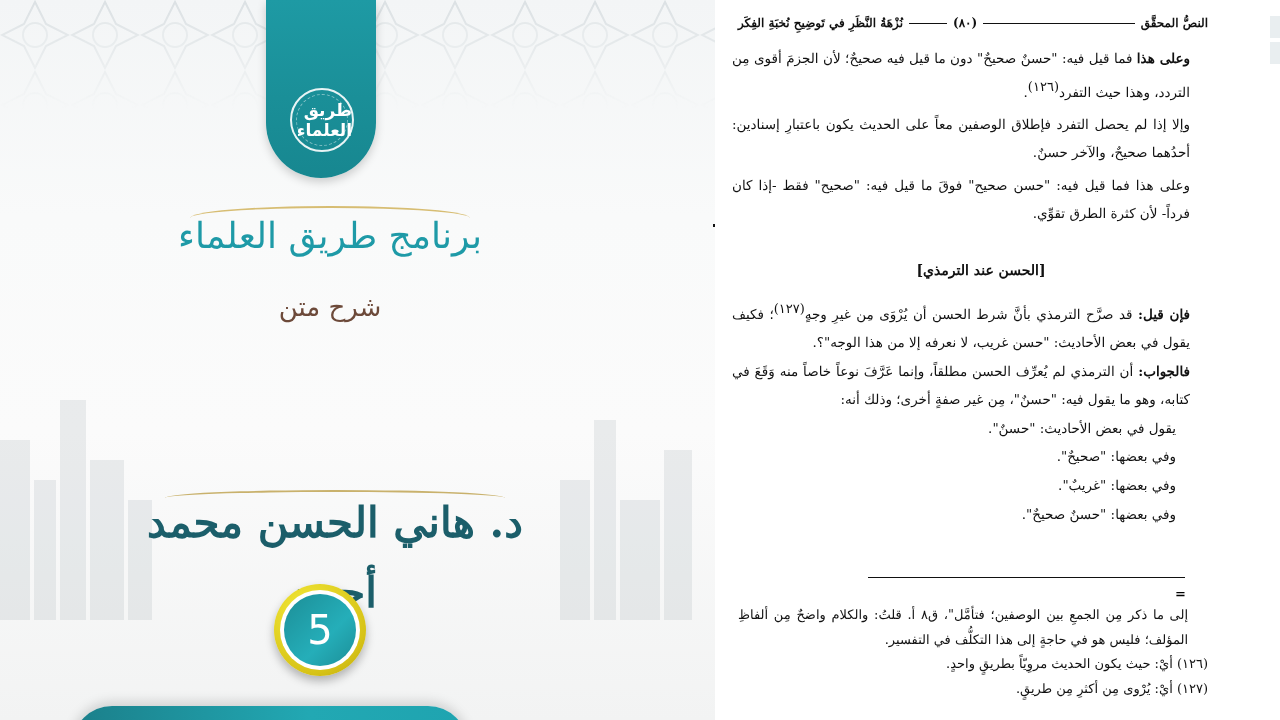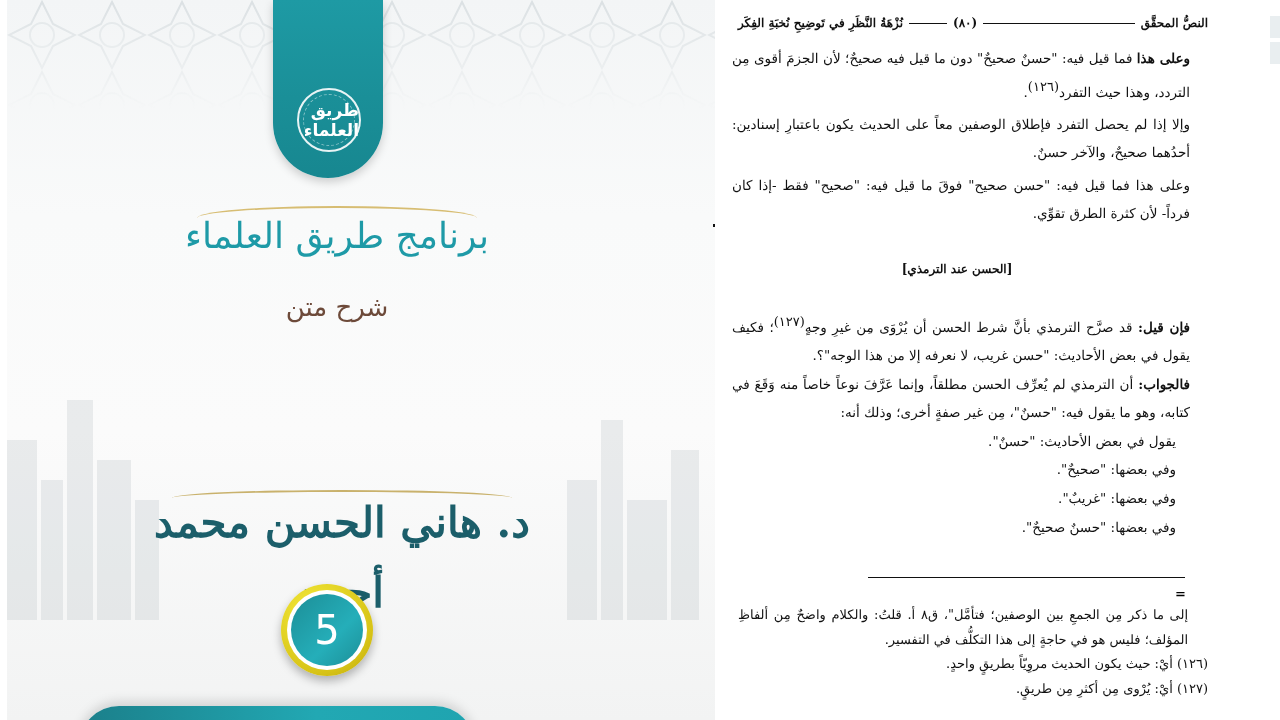--- a/index.html
+++ b/index.html
@@ -1,21 +1,21 @@
 <!DOCTYPE html>
 <html><head>
 <meta charset="utf-8">
 <style>
   * { box-sizing: border-box; margin: 0; padding: 0; }
   html, body { width: 1280px; height: 720px; overflow: hidden; background: #ffffff; }
   body { position: relative; font-family: "DejaVu Serif", serif; }
 
   
   .left-panel {
-    position: absolute; left: 7px; top: 0; width: 715px; height: 720px;
+    position: absolute; left: 0; top: 0; width: 715px; height: 720px;
     background: linear-gradient(180deg, #f3f5f6 0%, #f9fafa 30%, #fbfbfb 60%, #f2f3f3 100%);
     overflow: hidden;
   }
   .pattern {
     position: absolute; left: 0; top: 0; width: 715px; height: 110px; opacity: .55;
   }
   .skyline {
     position: absolute; left: 0; top: 360px; width: 715px; height: 260px; opacity: .18;
   }
   .ribbon {
@@ -111,22 +111,22 @@
   }
   .edge-marks span { display: block; width: 10px; height: 22px; background: #e9eef0; margin: 4px 0 0 4px; }
 
   .body-text { position: absolute; right: 70px; width: 478px; font-size: 13.5px; line-height: 28.6px; }
   .para { text-align: justify; text-align-last: right; }
   .indent { padding-right: 20px; }
   .b { font-weight: bold; }
   .sup { font-size: 13px; vertical-align: super; }
 
   .section-heading {
-    position: absolute; right: 84px; width: 478px; top: 262px; text-align: center;
-    font-weight: bold; font-size: 12px;
+    position: absolute; right: 60px; width: 478px; top: 262px; text-align: center;
+    font-weight: bold; font-size: 14px;
   }
   .text-rule { position: absolute; left: 868px; top: 577px; width: 317px; height: 1px; background: #111; }
   .equals-mark { position: absolute; left: 1175px; top: 586px; font-size: 13px; font-weight: bold; direction: ltr; }
 
   .footnotes { position: absolute; right: 72px; top: 603px; width: 470px; font-size: 13px; line-height: 24.5px; }
 </style>
 </head>
 <body>
 
 <div class="left-panel">
@@ -208,21 +208,21 @@
   <div class="body-text" style="top:44px">
     <p class="para indent">
       <span class="b">وعلى هذا</span><span> فما قيل فيه: "حسنٌ صحيحٌ" دون ما قيل فيه صحيحٌ؛ لأن الجزمَ أقوى مِن التردد، وهذا حيث التفرد</span><span class="sup">(١٢٦)</span><span>.</span>
     </p>
     <p class="para indent" style="margin-top:4px">وإلا إذا لم يحصل التفرد فإطلاق الوصفين معاً على الحديث يكون باعتبارِ إسنادين: أحدُهما صحيحٌ، والآخر حسنٌ.</p>
     <p class="para indent" style="margin-top:4px">وعلى هذا فما قيل فيه: "حسن صحيح" فوقَ ما قيل فيه: "صحيح" فقط -إذا كان فرداً- لأن كثرة الطرق تقوِّي.</p>
   </div>
 
   <div class="section-heading">[الحسن عند الترمذي]</div>
 
-  <div class="body-text" style="top:308px">
+  <div class="body-text" style="top:295px">
     <p class="para indent">
       <span class="b">فإن قيل:</span><span> قد صرَّح الترمذي بأنَّ شرط الحسن أن يُرْوَى مِن غيرِ وجهٍ</span><span class="sup">(١٢٧)</span><span>؛ فكيف يقول في بعض الأحاديث: "حسن غريب، لا نعرفه إلا من هذا الوجه"؟.</span>
     </p>
     <p class="para indent">
       <span class="b">فالجواب:</span><span> أن الترمذي لم يُعرِّف الحسن مطلقاً، وإنما عَرَّفَ نوعاً خاصاً منه وَقَعَ في كتابه، وهو ما يقول فيه: "حسنٌ"، مِن غير صفةٍ أخرى؛ وذلك أنه:</span>
     </p>
     <p class="indent" style="padding-right:34px">يقول في بعض الأحاديث: "حسنٌ".</p>
     <p class="indent" style="padding-right:34px">وفي بعضها: "صحيحٌ".</p>
     <p class="indent" style="padding-right:34px">وفي بعضها: "غريبٌ".</p>
     <p class="indent" style="padding-right:34px">وفي بعضها: "حسنٌ صحيحٌ".</p>

